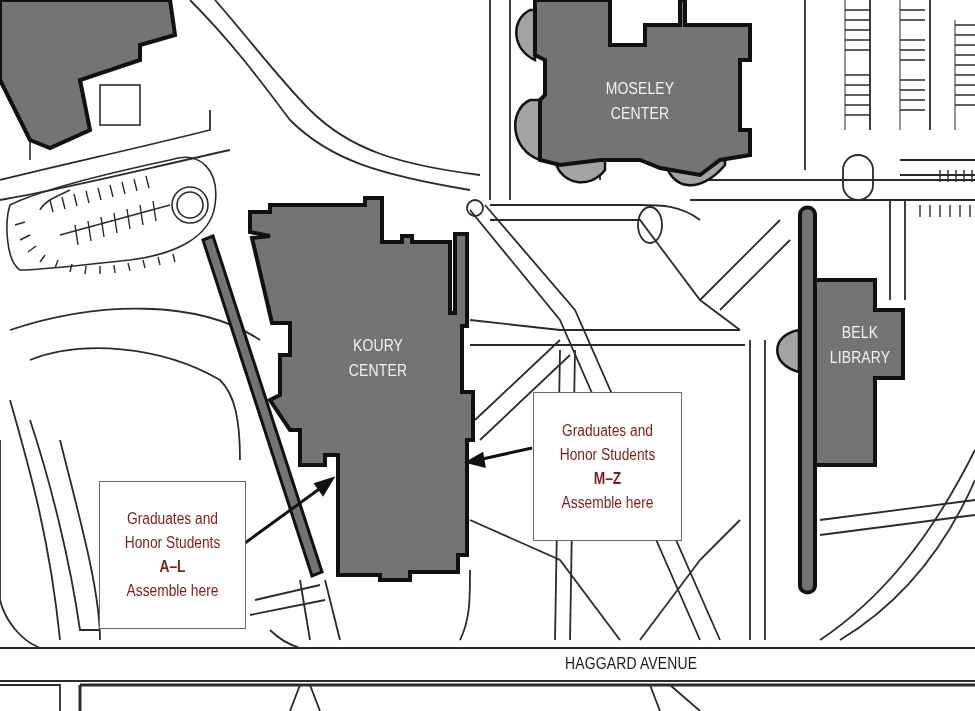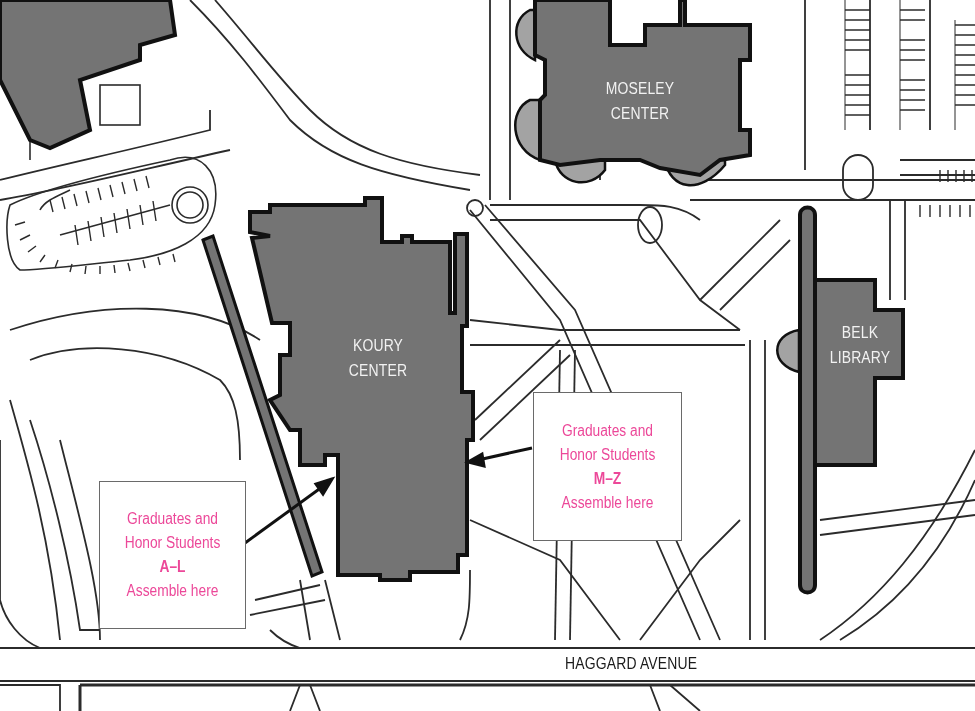--- a/index.html
+++ b/index.html
@@ -1,19 +1,19 @@
 <!DOCTYPE html>
 <html><head>
 <meta charset="utf-8">
 <style>
   html, body { margin: 0; padding: 0; background: #ffffff; }
   #map-root { position: relative; width: 975px; height: 711px; overflow: hidden; background: #ffffff; }
   #map-root svg { position: absolute; left: 0; top: 0; }
   .bld-label { position: absolute; color: #f2f2f2; font-family: "Liberation Sans", sans-serif; font-size: 17px; text-align: center; line-height: 25px; letter-spacing: 0.2px; transform: scaleX(0.82); transform-origin: center; }
-  .callout { position: absolute; background: #ffffff; border: 1.5px solid #6a6a6a; font-family: "Liberation Sans", sans-serif; color: #ec4899; text-align: center; font-size: 16px; line-height: 24px; display: flex; flex-direction: column; justify-content: center; }
+  .callout { position: absolute; background: #ffffff; border: 1.5px solid #6a6a6a; font-family: "Liberation Sans", sans-serif; color: #7f1d1d; text-align: center; font-size: 16px; line-height: 24px; display: flex; flex-direction: column; justify-content: center; }
   .callout span { display: block; transform: scaleX(0.86); }
   .callout .range { font-weight: bold; }
   .street-label { position: absolute; font-family: "Liberation Sans", sans-serif; font-size: 17px; color: #1a1a1a; transform: scaleX(0.82); transform-origin: left center; letter-spacing: 0.2px; }
 </style>
 </head>
 <body>
 
 <div id="map-root">
 
   <svg width="975" height="711" viewBox="0 0 975 711">

